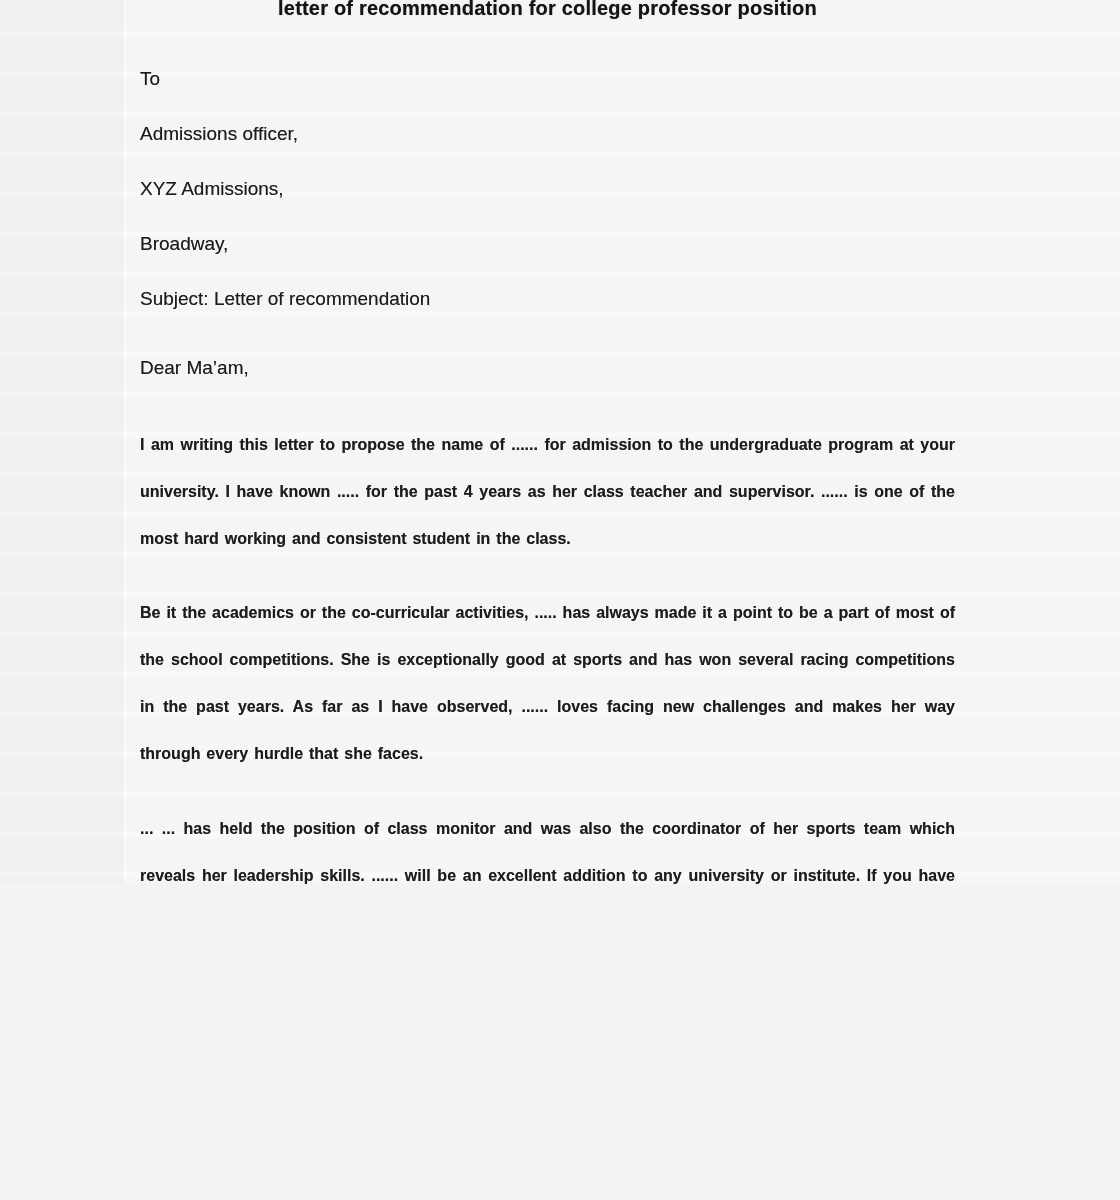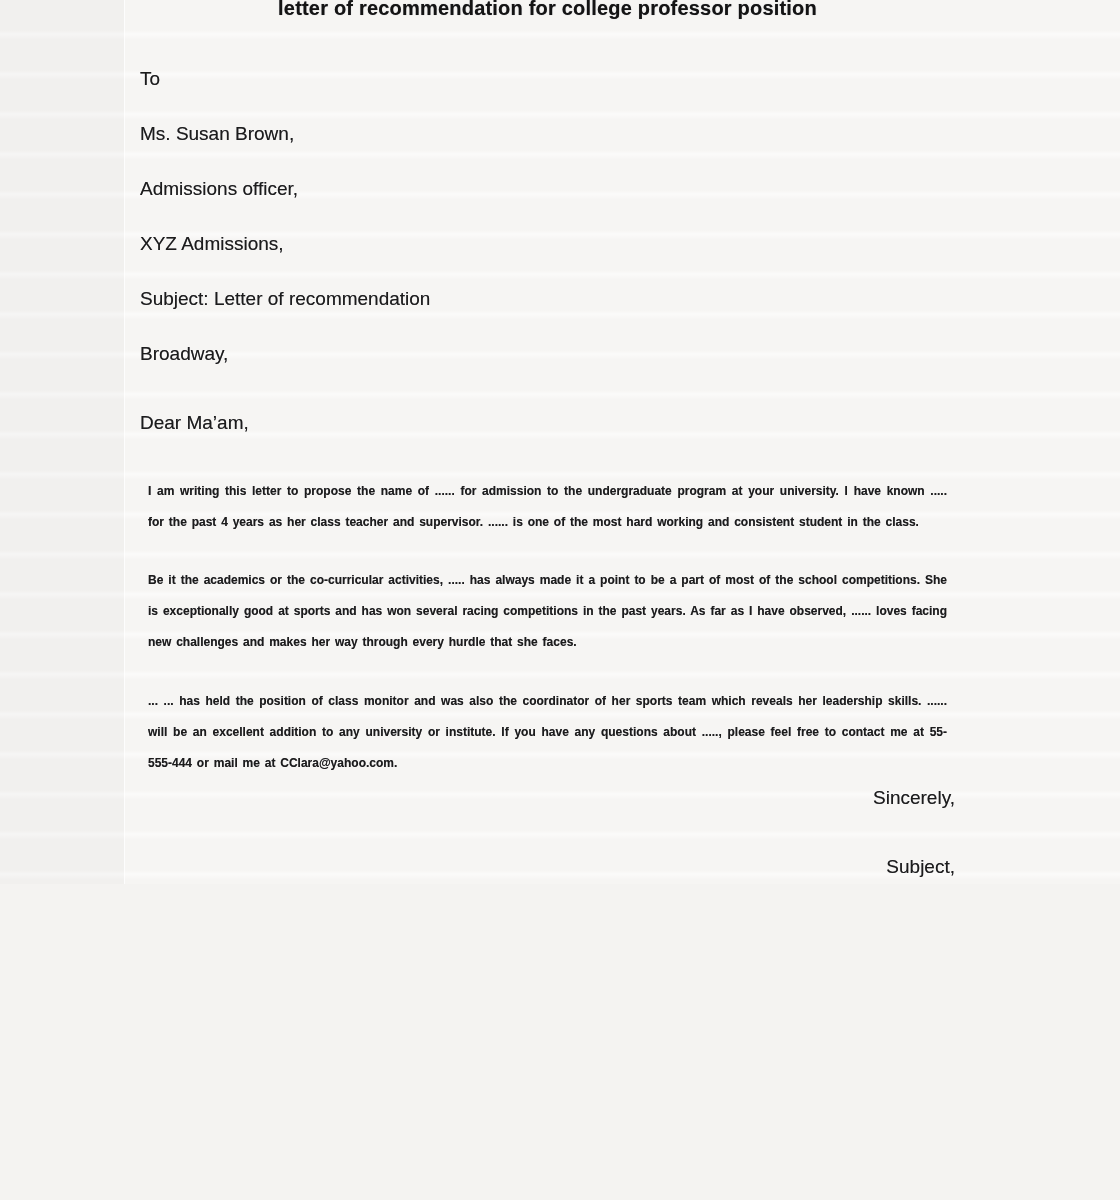--- a/index.html
+++ b/index.html
@@ -59,23 +59,23 @@
     line-height: 21px;
     font-weight: 400;
     text-shadow: 0 0 0.6px rgba(10,10,30,0.5);
     white-space: pre-wrap;
   }
   .addr .line { margin-bottom: 34px; }
   .addr { margin-top: 48px; }
   .subject { margin-top: 0; }
   .greeting { margin-top: 48px; }
   .para {
-    margin: 8px;
-    font-size: 12px;
-    line-height: 31px;
+    margin: 0;
+    font-size: 16px;
+    line-height: 47px;
     font-weight: 600;
     text-align: justify;
     word-spacing: 1.5px;
     text-shadow: 0 0 0.6px rgba(10,10,30,0.5);
   }
   .para-1 { margin-top: 43px; }
   .para-2 { margin-top: 27px; }
   .para-3 { margin-top: 28px; }
   .closing-block { margin-top: 8px; }
   .closing-block .line { margin-bottom: 48px; text-align: right; }
@@ -84,25 +84,24 @@
 </head>
 <body>
 
 <div class="page">
   <div class="content">
 
     <h1 class="title">letter of recommendation for college professor position</h1>
 
     <div class="addr">
       <div class="line">To</div>
-      <div class="line">Ms. Susan Brown,</div>
       <div class="line">Admissions officer,</div>
       <div class="line">XYZ Admissions,</div>
+      <div class="line">Broadway,</div>
       <div class="line subject">Subject: Letter of recommendation</div>
-      <div class="line">Broadway,</div>
     </div>
 
     <div class="line greeting">Dear Ma’am,</div>
 
     <p class="para para-1">I am writing this letter to propose the name of ...... for admission to the undergraduate program at your university. I have known ..... for the past 4 years as her class teacher and supervisor. ...... is one of the most hard working and consistent student in the class.</p>
 
     <p class="para para-2">Be it the academics or the co-curricular activities, ..... has always made it a point to be a part of most of the school competitions. She is exceptionally good at sports and has won several racing competitions in the past years. As far as I have observed, ...... loves facing new challenges and makes her way through every hurdle that she faces.</p>
 
     <p class="para para-3">... ... has held the position of class monitor and was also the coordinator of her sports team which reveals her leadership skills. ...... will be an excellent addition to any university or institute. If you have any questions about ....., please feel free to contact me at 55-555-444 or mail me at CClara@yahoo.com.</p>
 

